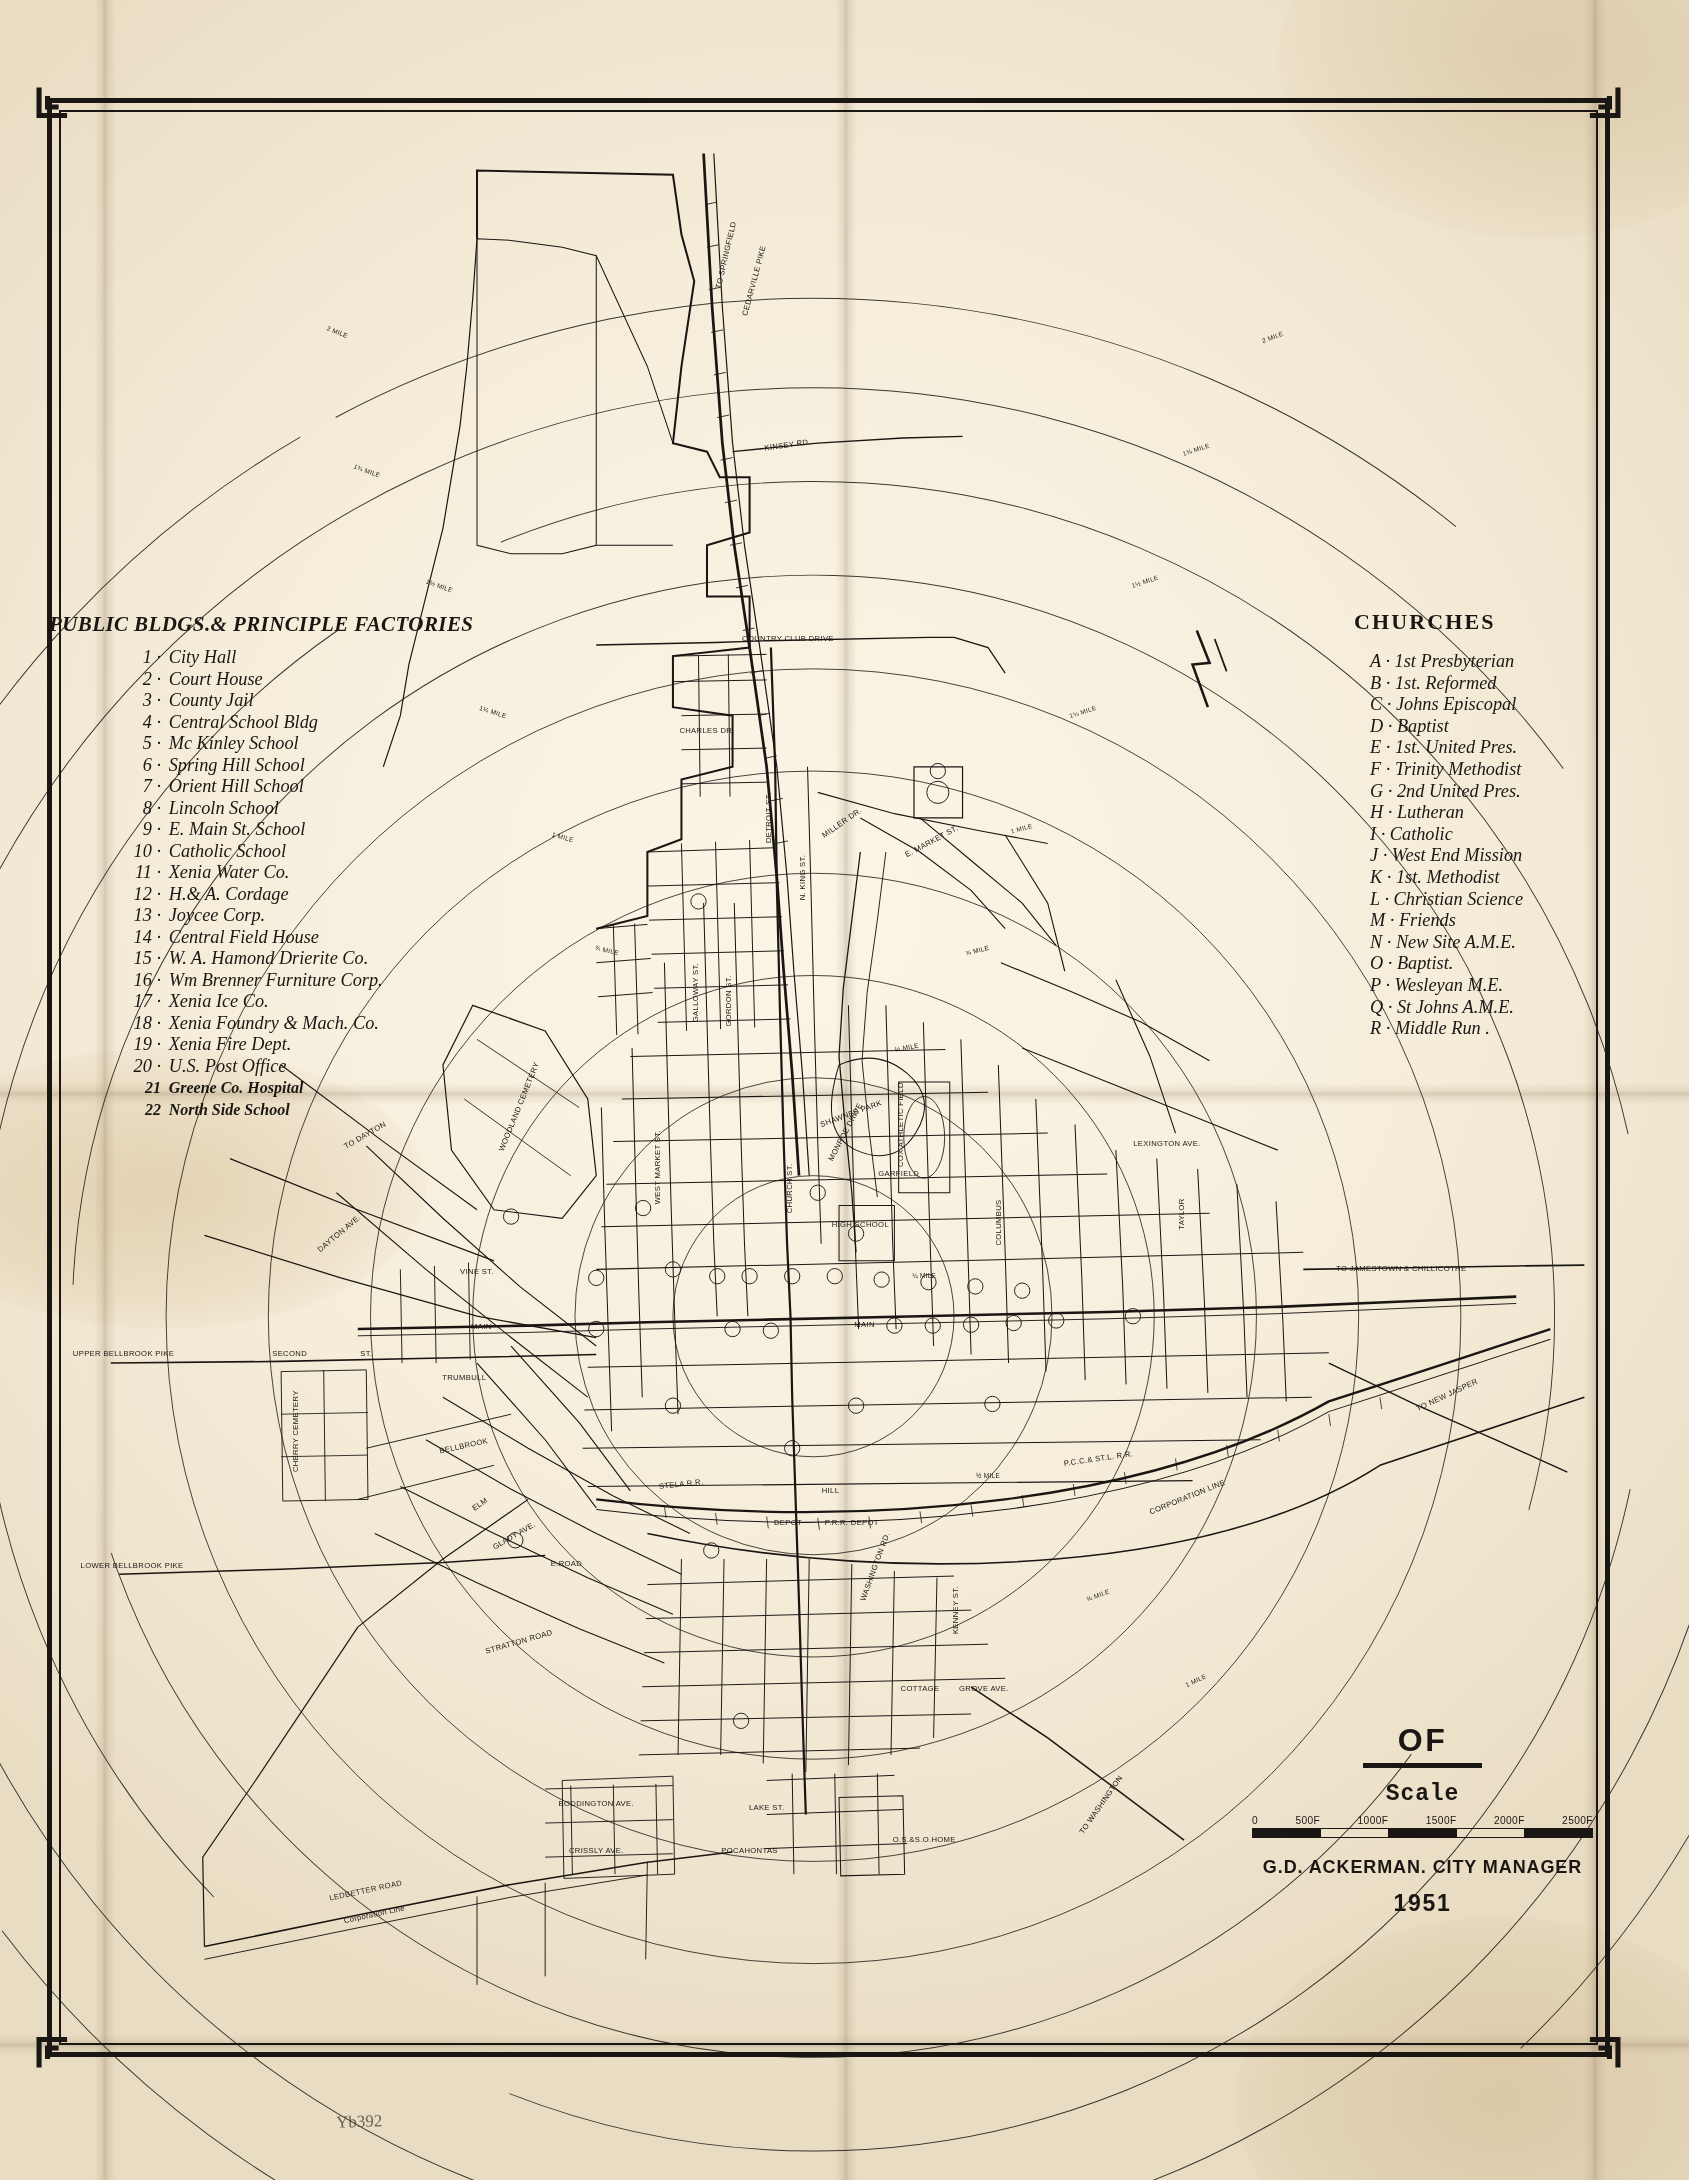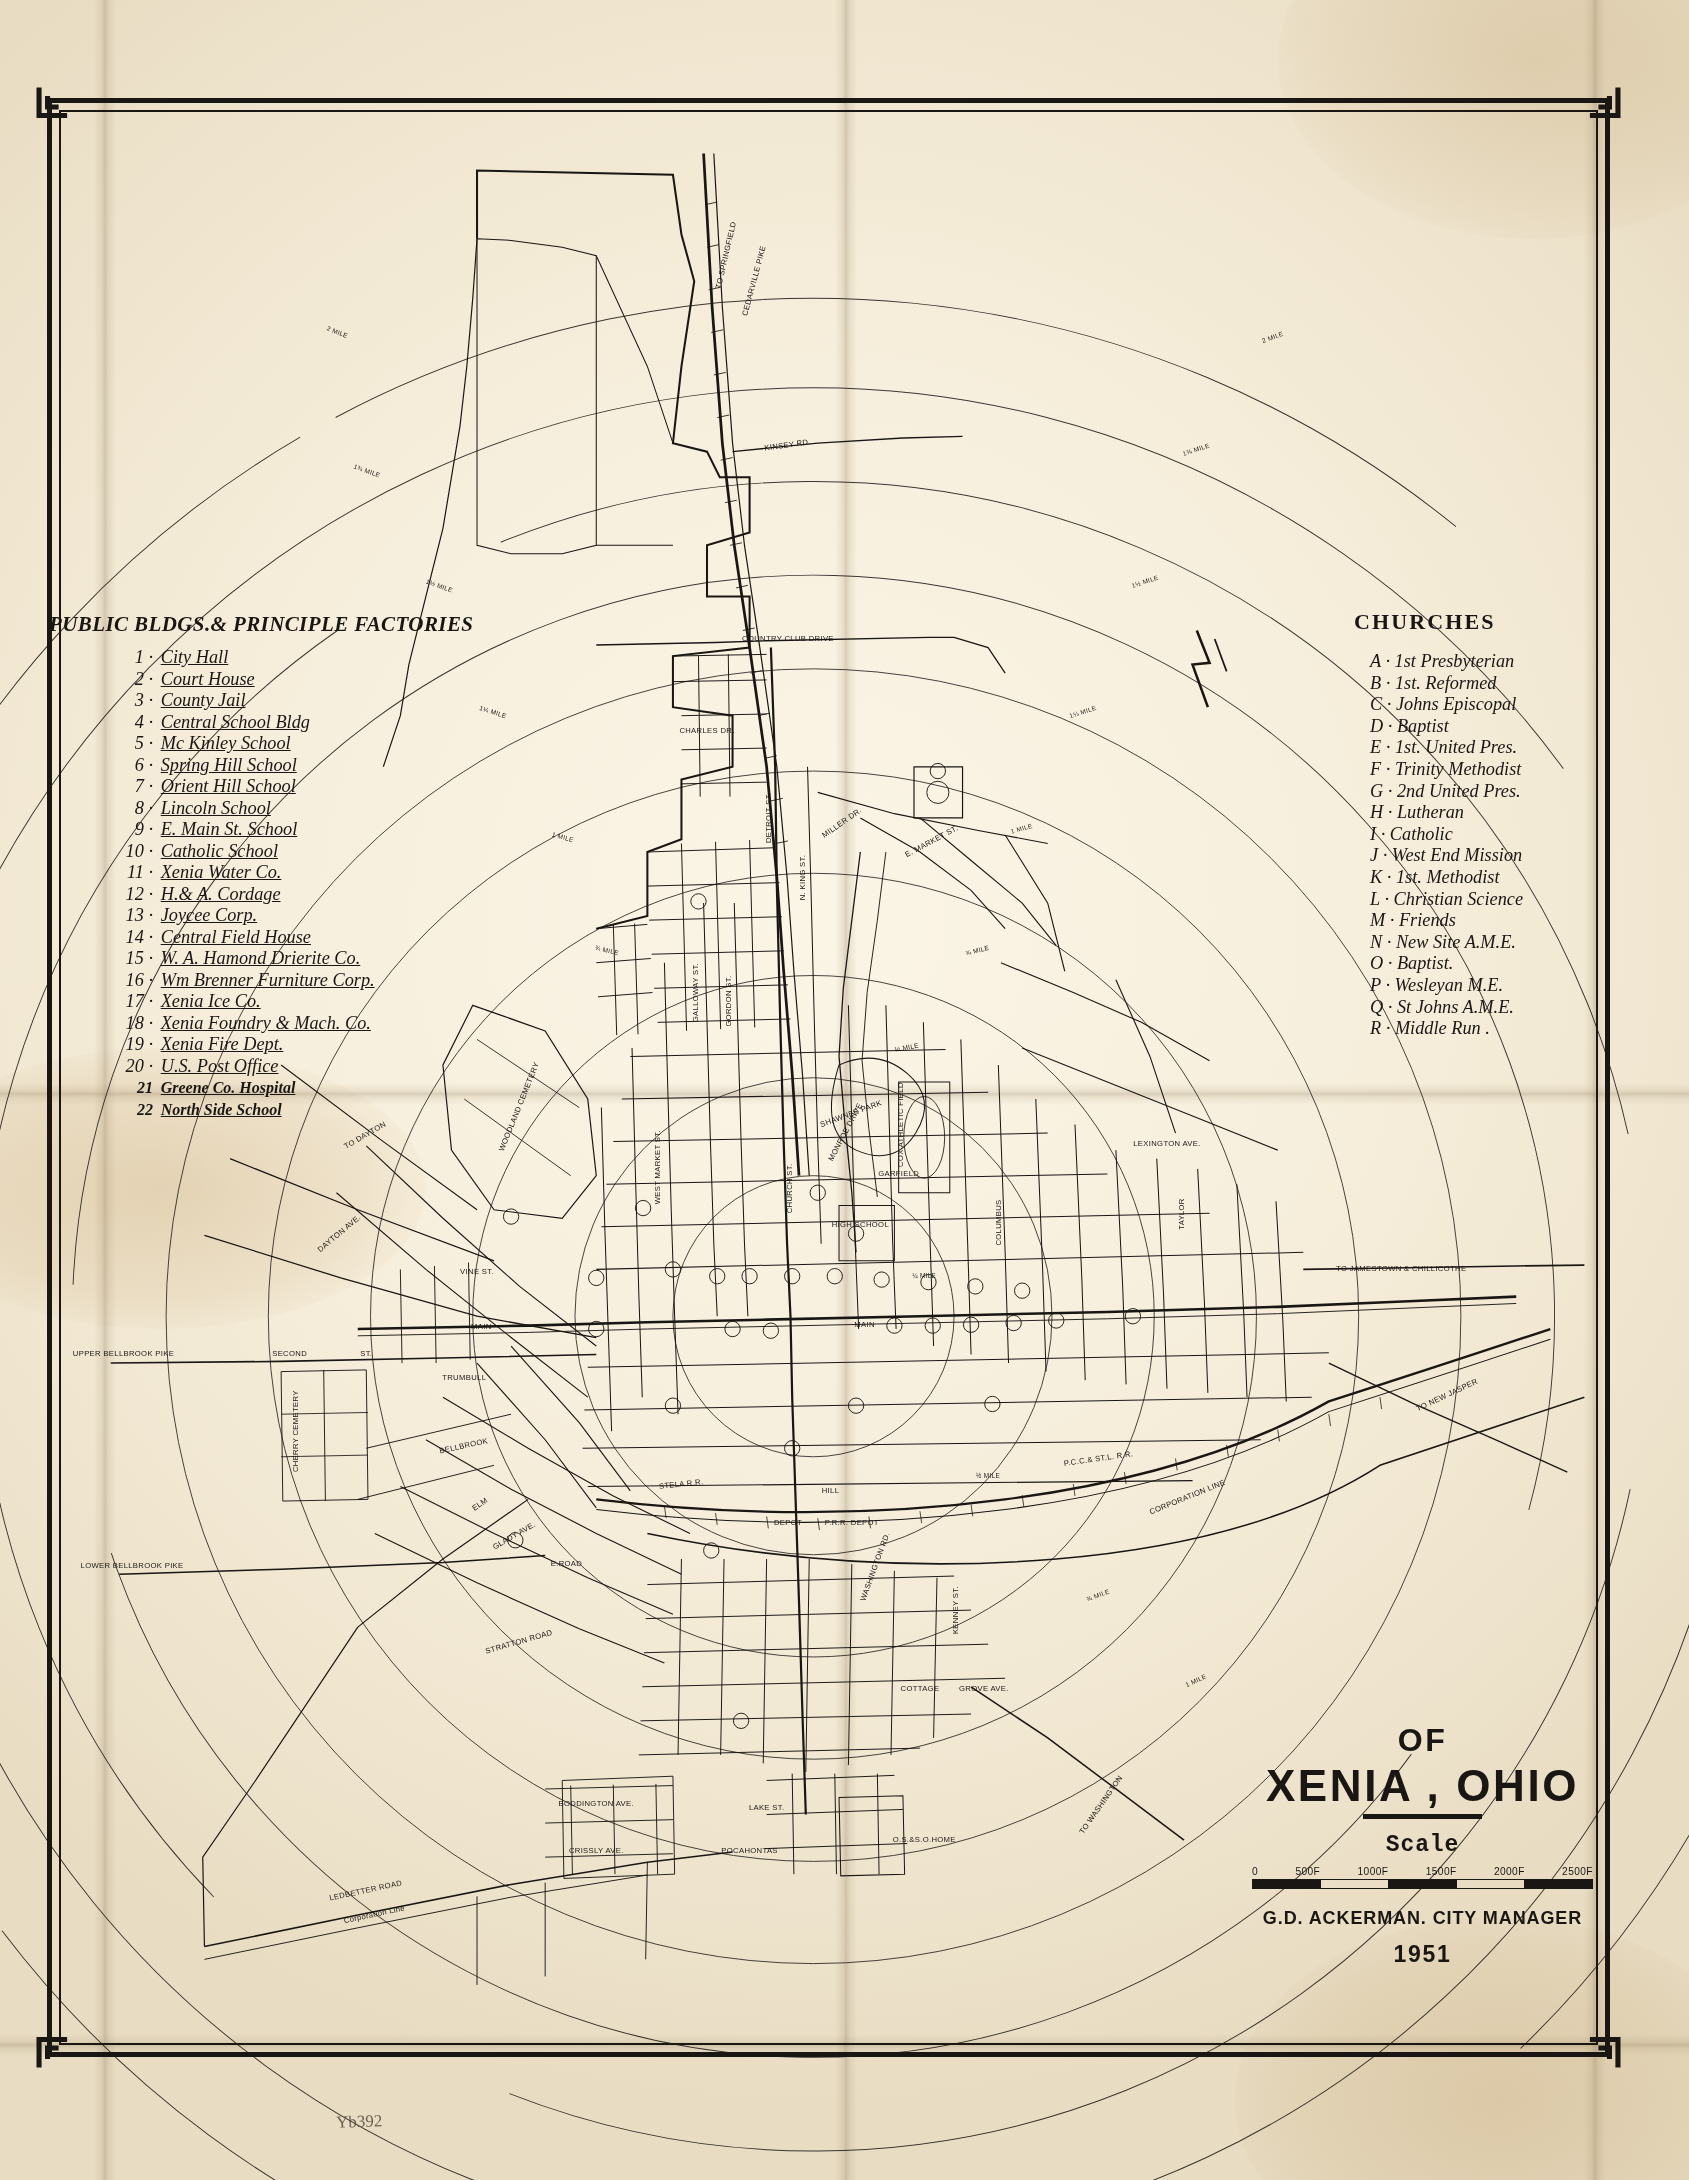--- a/index.html
+++ b/index.html
@@ -71,23 +71,22 @@
   #legend-left .legend-title {
     font-style: italic;
     font-weight: bold;
     font-size: 21px;
     letter-spacing: 0.4px;
     margin-bottom: 10.2px;
     white-space: nowrap;
   }
   #legend-left ol {
     list-style: none;
-    margin: 0;
+    margin: 8px;
     padding: 0 0 0 75px;
-    text-decoration: underline;
   }
   #legend-left li {
     font-style: italic;
     font-size: 18.3px;
     line-height: 21.5px;
     white-space: nowrap;
   }
   #legend-left li .num {
     display: inline-block;
     width: 29px;
@@ -639,21 +638,20 @@
       <li><span>N · </span><span>New Site A.M.E.</span></li>
       <li><span>O · </span><span>Baptist.</span></li>
       <li><span>P · </span><span>Wesleyan M.E.</span></li>
       <li><span>Q · </span><span>St Johns A.M.E.</span></li>
       <li><span>R · </span><span>Middle Run .</span></li>
     </ul>
 </div>
 
 <div id="titleblock">
   <div class="t2">OF</div>
-  <div class="t3">XENIA , OHIO</div>
   <div class="rule"></div>
   <div class="scale-word">Scale</div>
   <div class="scale-bar-wrap">
     <div class="scale-ticklabels" id="scale-ticks">
         <span>0</span>
         <span>500F</span>
         <span>1000F</span>
         <span>1500F</span>
         <span>2000F</span>
         <span>2500F</span>

